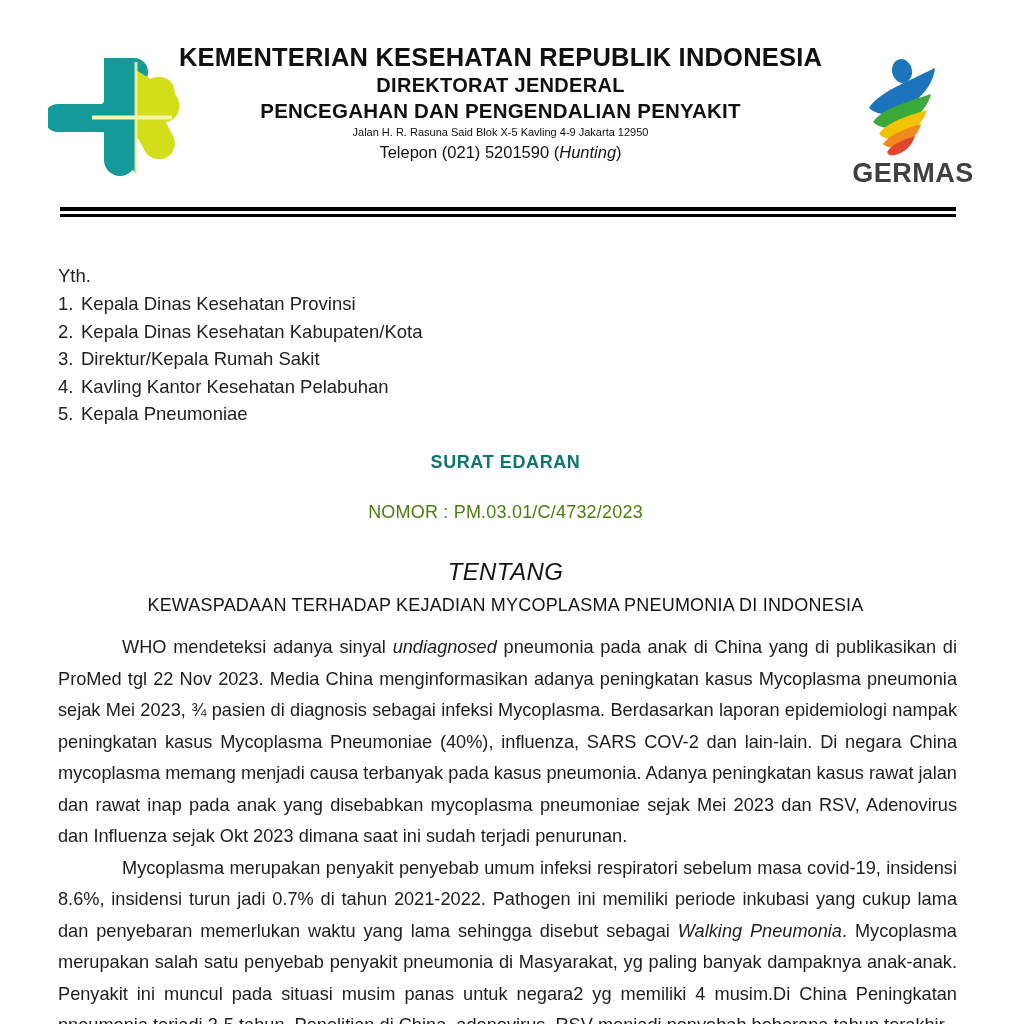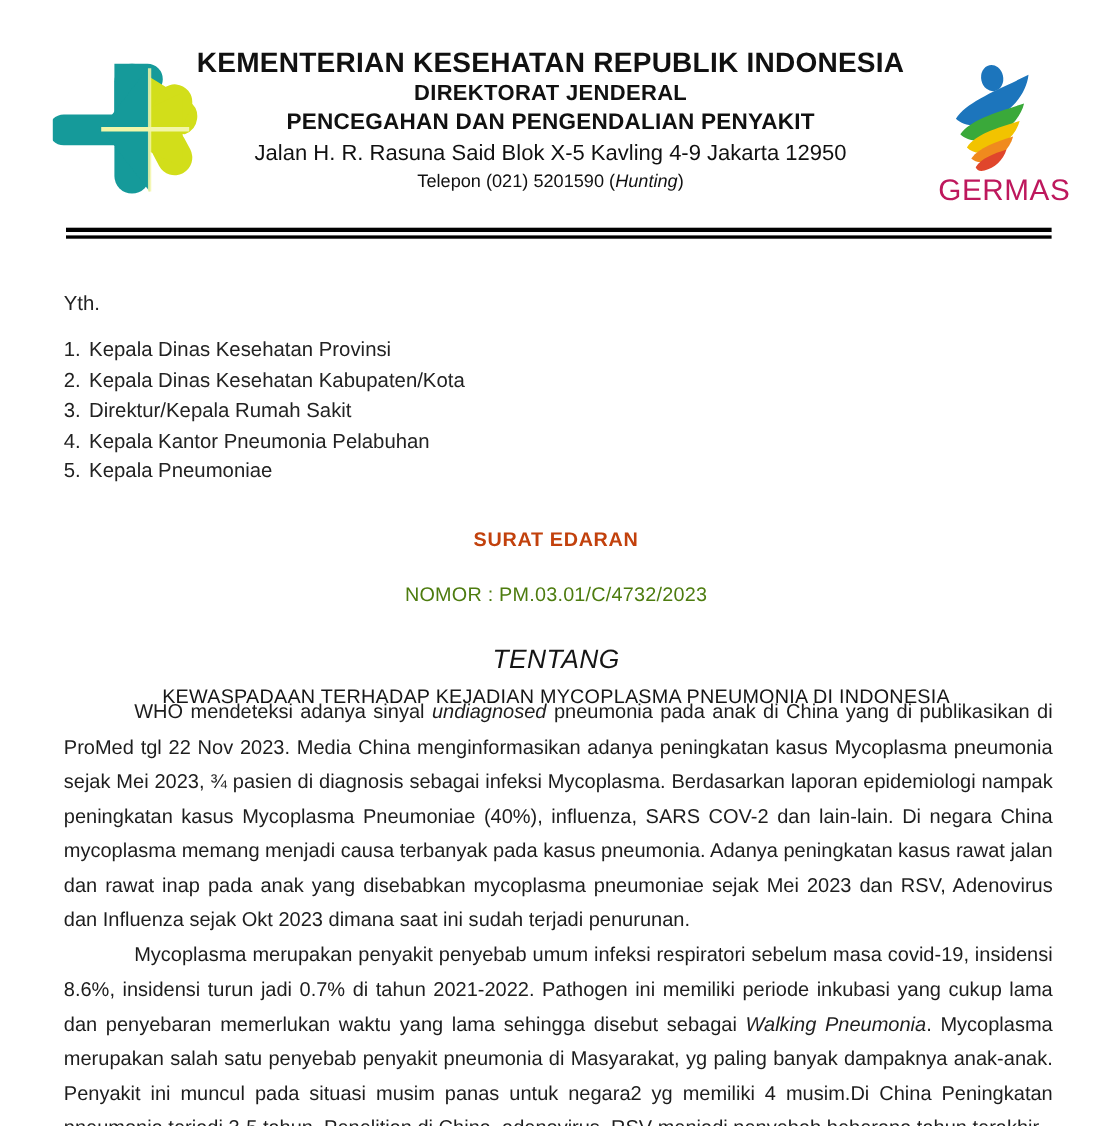--- a/index.html
+++ b/index.html
@@ -45,24 +45,24 @@
     top: 52px;
     width: 140px;
     height: 140px;
     text-align: center;
   }
   .germas-mark { display:block; margin: 0 auto; }
   .germas-word {
     display: block;
     margin-top: -2px;
     font-family: "Liberation Sans", sans-serif;
-    font-weight: normal;
+    font-weight: bold;
     font-size: 27px;
     letter-spacing: 0.5px;
-    color: #be185d;
+    color: #404040;
   }
 
   .head-text {
     text-align: center;
     padding-left: 120px;
     padding-right: 130px;
   }
   .head-line-1 {
     font-size: 25.5px;
     font-weight: bold;
@@ -78,21 +78,21 @@
     color: #111;
   }
   .head-line-3 {
     font-size: 20.5px;
     font-weight: bold;
     letter-spacing: 0.2px;
     line-height: 1.3;
     color: #111;
   }
   .head-addr {
-    font-size: 20px;
+    font-size: 11px;
     line-height: 1.45;
     color: #111;
   }
   .head-phone {
     font-size: 16.5px;
     line-height: 1.45;
     color: #111;
   }
   .head-phone i { font-style: italic; }
 
@@ -117,21 +117,21 @@
 
   
   .recipients {
     position: absolute;
     left: 58px;
     top: 262px;
     font-size: 18.5px;
     line-height: 1.48;
     color: #222;
   }
-  .recipients .yth { margin-bottom: 15px; }
+  .recipients .yth { margin-bottom: 1px; }
   .recipients ol {
     margin: 0;
     padding: 0;
     list-style: none;
   }
   .recipients li {
     display: flex;
     white-space: nowrap;
   }
   .recipients li .num {
@@ -144,22 +144,21 @@
     position: absolute;
     left: 0;
     right: 0;
     top: 452px;
     text-align: center;
   }
   .t-surat {
     font-size: 18px;
     font-weight: bold;
     letter-spacing: 0.6px;
-    color: #c2410c;
-    margin-top: 28px;
+    color: #0f766e;
   }
   .t-nomor {
     margin-top: 29px;
     font-size: 18px;
     letter-spacing: 0.2px;
     color: #4d7c0f;
   }
   .t-tentang {
     margin-top: 35px;
     font-size: 24px;
@@ -268,21 +267,21 @@
       <li>
         <span class="num">2.</span>
         <span>Kepala Dinas Kesehatan Kabupaten/Kota</span>
       </li>
       <li>
         <span class="num">3.</span>
         <span>Direktur/Kepala Rumah Sakit</span>
       </li>
       <li>
         <span class="num">4.</span>
-        <span>Kepala Kantor Pneumonia Pelabuhan</span>
+        <span>Kavling Kantor Kesehatan Pelabuhan</span>
       </li>
       <li>
         <span class="num">5.</span>
         <span>Kepala Pneumoniae</span>
       </li>
     </ol>
   </div>
 
   <div class="titleblock">
     <div class="t-surat">SURAT EDARAN</div>

